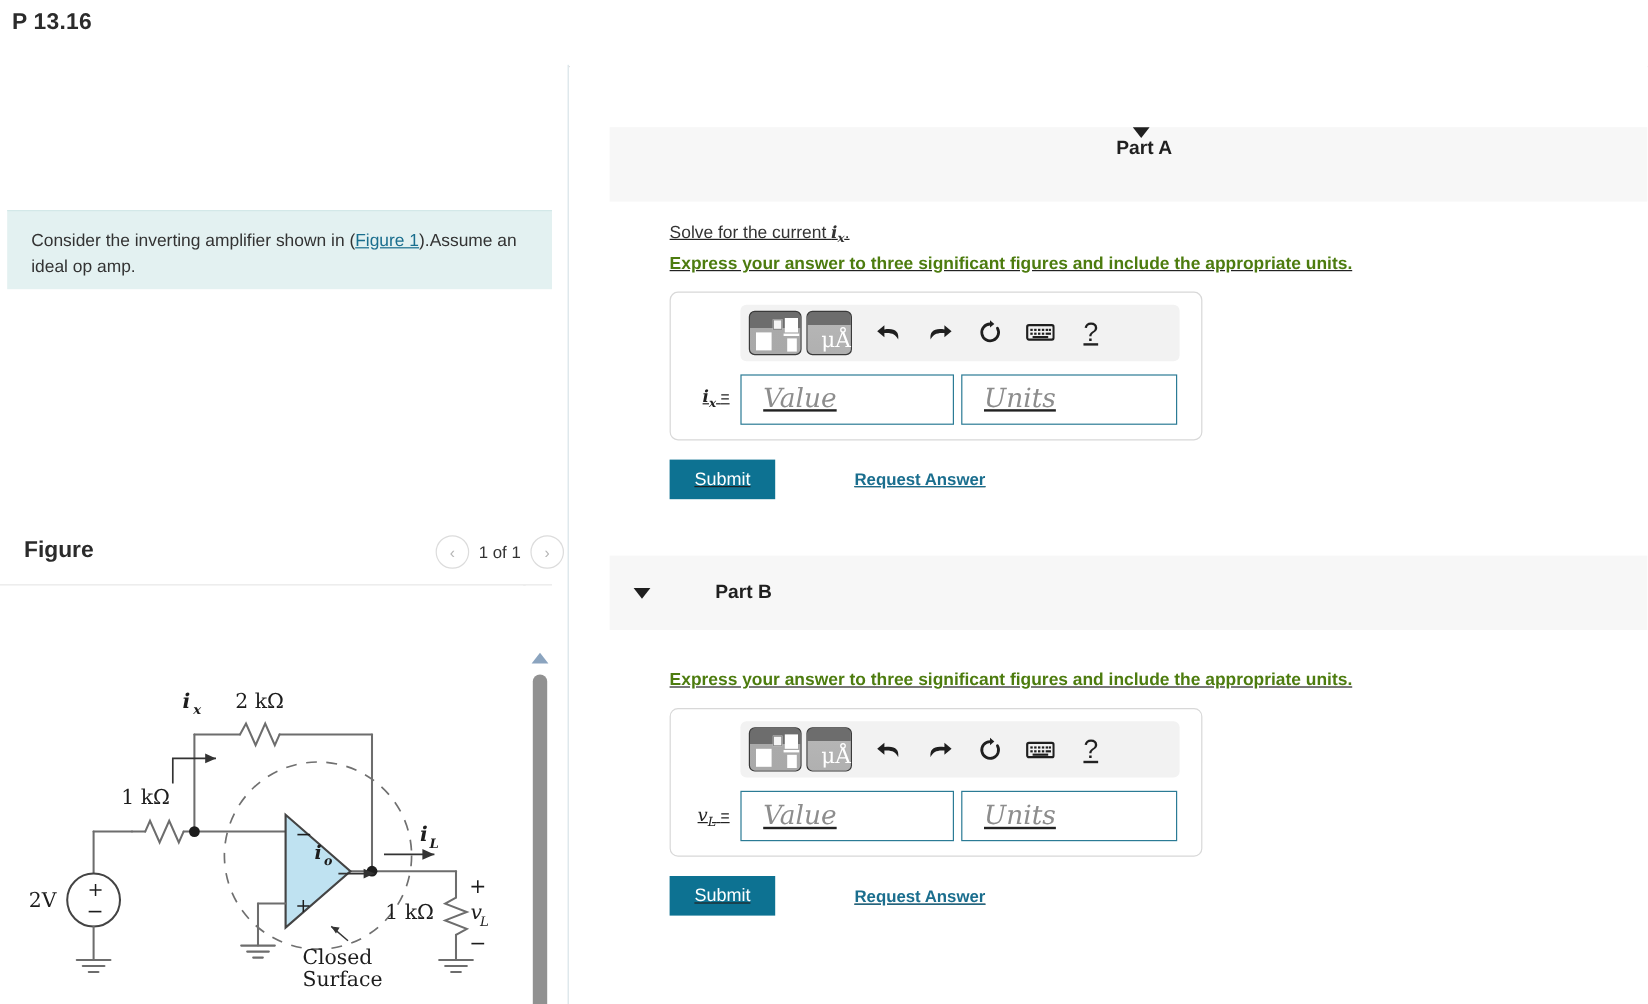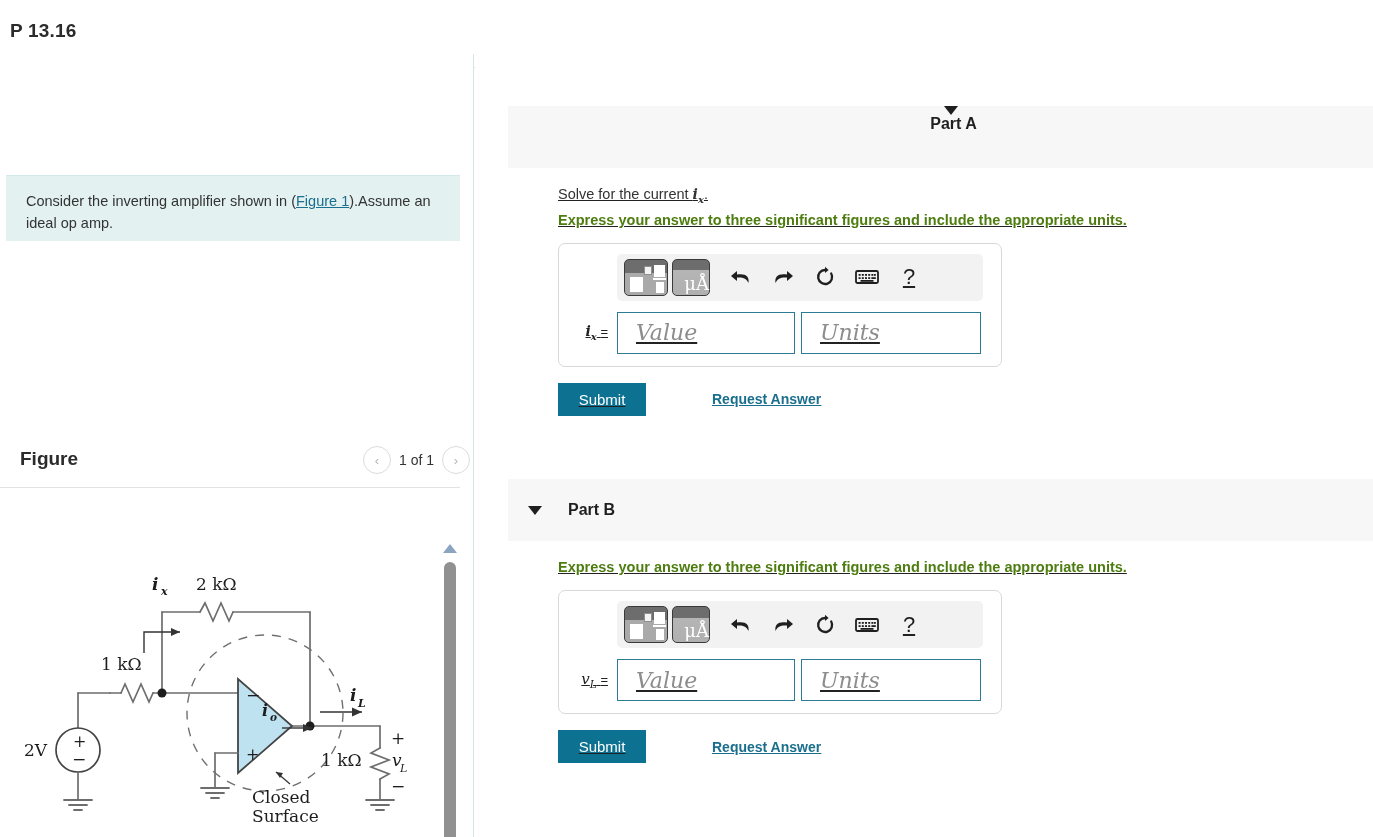--- a/index.html
+++ b/index.html
@@ -8,21 +8,21 @@
     width: 1373px; height: 837px;
     background: #ffffff;
     font-family: "Liberation Sans", sans-serif;
     color: #222222;
     overflow: hidden;
   }
   .page { position: relative; width: 1373px; height: 837px; }
 
   
   .topbar {
-    position: absolute; left: 0; top: 12px; width: 1373px; height: 56px;
+    position: absolute; left: 0; top: 0; width: 1373px; height: 56px;
     border-bottom: 1px solid #e0e0e0; background: #fff;
   }
   .topbar-title {
     position: absolute; left: 10px; top: 8px;
     font-size: 19px; font-weight: bold; color: #2b2b2b;
     letter-spacing: .2px;
   }
 
   
   .left-col {
@@ -397,21 +397,21 @@
           <div class="inp inp-units">Units</div>
         </div>
       </div>
 
       <div class="actions">
         <div class="submit-btn">Submit</div>
         <a class="req-link" href="#">Request Answer</a>
       </div>
     </div>
 
-    <div class="part-header" style="top:425px;">
+    <div class="part-header" style="top:409px;gap:28px;">
       <div class="caret"></div>
       <div class="part-label">Part B</div>
     </div>
 
     <div class="part-body" style="top:503px;">
 
       <div class="instruction">Express your answer to three significant figures and include the appropriate units.</div>
 
       <div class="answer-box">
         <div class="mathbar">

